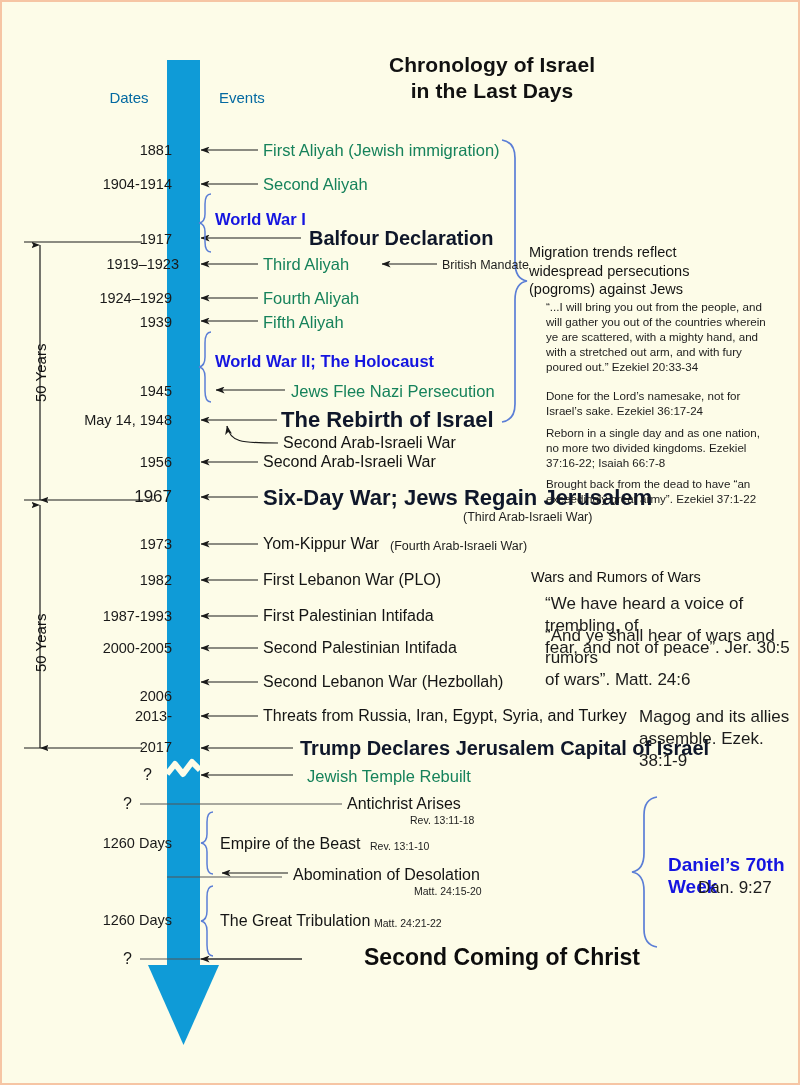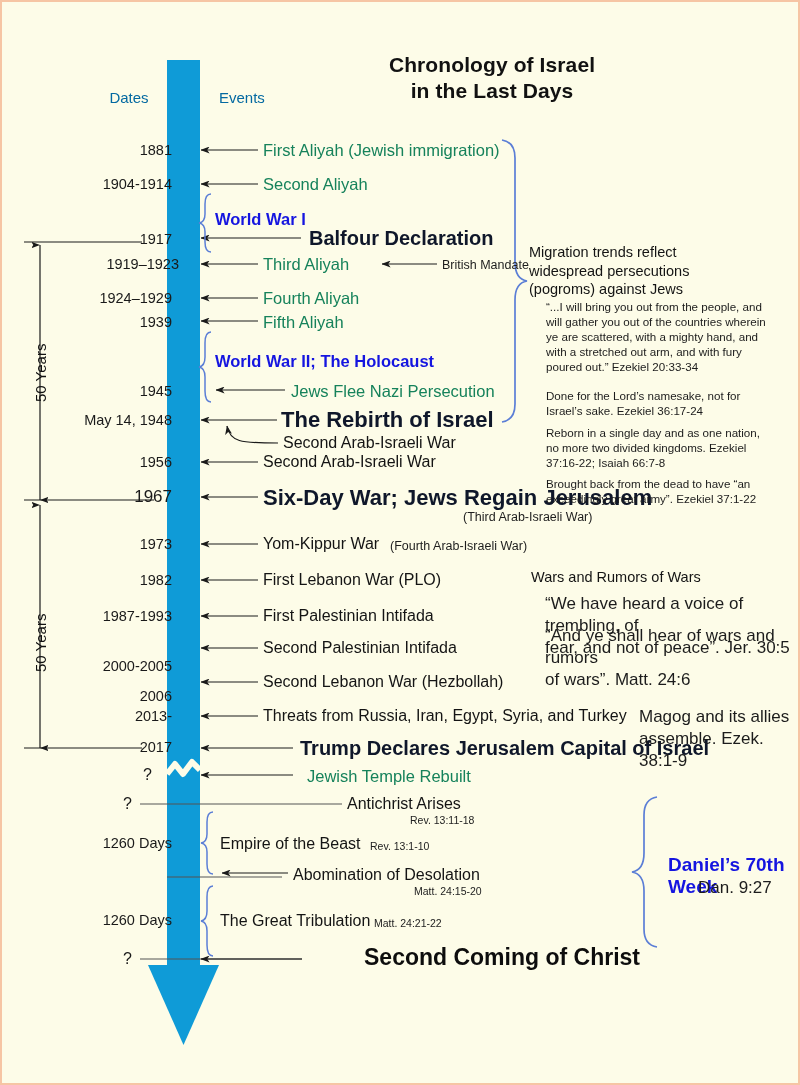--- a/index.html
+++ b/index.html
@@ -151,21 +151,21 @@
   <div class="abs date t-right" style="left:40px;top:254px;width:130px;padding-left:7px;">1919–1923</div>
   <div class="abs date t-right" style="left:40px;top:288px;width:130px;">1924–1929</div>
   <div class="abs date t-right" style="left:40px;top:312px;width:130px;">1939</div>
   <div class="abs date t-right" style="left:40px;top:381px;width:130px;">1945</div>
   <div class="abs date t-right" style="left:30px;top:410px;width:140px;">May 14, 1948</div>
   <div class="abs date t-right" style="left:40px;top:452px;width:130px;">1956</div>
   <div class="abs date big t-right" style="left:40px;top:485px;width:130px;">1967</div>
   <div class="abs date t-right" style="left:40px;top:534px;width:130px;">1973</div>
   <div class="abs date t-right" style="left:40px;top:570px;width:130px;">1982</div>
   <div class="abs date t-right" style="left:40px;top:606px;width:130px;">1987-1993</div>
-  <div class="abs date t-right" style="left:40px;top:656px;width:130px;">2000-2005</div>
+  <div class="abs date t-right" style="left:40px;top:638px;width:130px;">2000-2005</div>
   <div class="abs date t-right" style="left:40px;top:686px;width:130px;">2006</div>
   <div class="abs date t-right" style="left:40px;top:706px;width:130px;">2013-</div>
   <div class="abs date t-right" style="left:40px;top:737px;width:130px;">2017</div>
   <div class="abs qmark t-right" style="left:40px;top:764px;width:110px;">?</div>
   <div class="abs qmark t-right" style="left:40px;top:793px;width:90px;">?</div>
   <div class="abs date t-right" style="left:30px;top:833px;width:140px;">1260 Days</div>
   <div class="abs date t-right" style="left:30px;top:910px;width:140px;">1260 Days</div>
   <div class="abs qmark t-right" style="left:40px;top:948px;width:90px;">?</div>
 
   <div class="abs ev green" style="left:261px;top:139px;">First Aliyah (Jewish immigration)</div>

